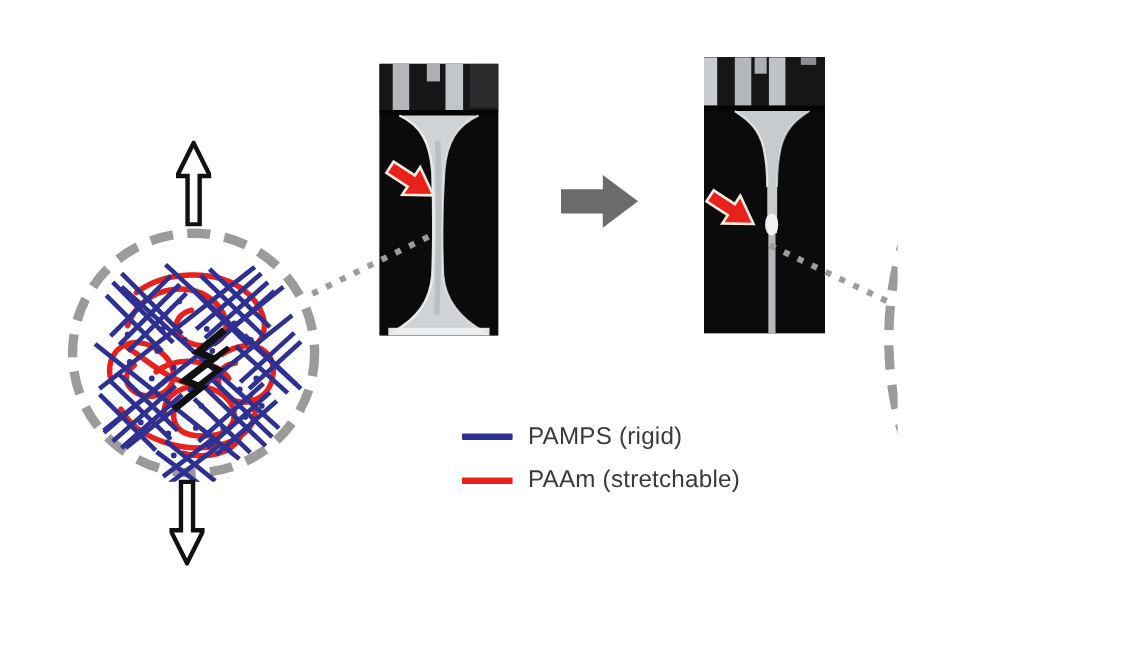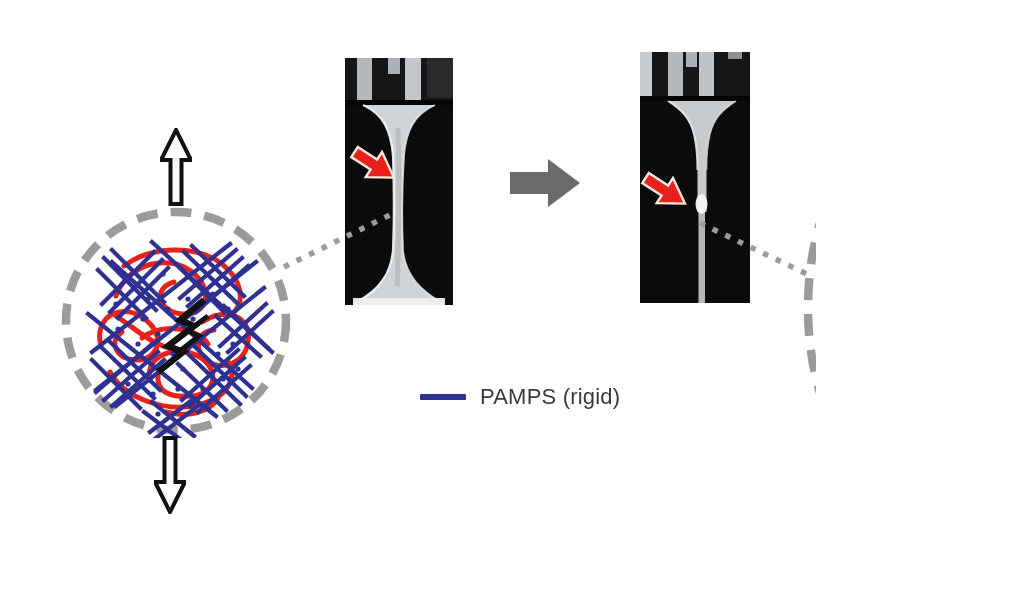--- a/index.html
+++ b/index.html
@@ -147,20 +147,24 @@
         <polygon class="pointer" points="0,10 23,10 23,1 47,16 23,31 23,22 0,22"></polygon>
       </g>
     </svg>
   </div>
 
   <div class="legend">
     <div class="legend-row">
       <span class="legend-swatch" style="background-color: rgb(46, 49, 146);"></span>
       <span class="legend-label">PAMPS (rigid)</span>
     </div>
+    <div class="legend-row">
+      <span class="legend-swatch" style="background-color: rgb(232, 33, 29);"></span>
+      <span class="legend-label">PAAm (stretchable)</span>
+    </div>
   </div>
 
   <svg class="abs" style="left:881px;top:50px;" width="32" height="78" viewBox="0 0 32 78">
     <polygon class="stretch-arrow" points="16,2 31,32 21.5,32 21.5,76 10.5,76 10.5,32 1,32"></polygon>
   </svg>
 
   <svg class="abs" style="left:802px;top:130px;" width="196" height="356" viewBox="0 0 196 356">
     <defs>
       <g id="cl">
         <path class="sk-blue" stroke-width="4.2" stroke-linecap="square" d="M-24,14 L24,-12 M-20,20 L26,-4 M-26,6 L20,-20 M-16,-18 L18,16 M-22,-10 L12,22 M-6,-24 L24,8"></path>

